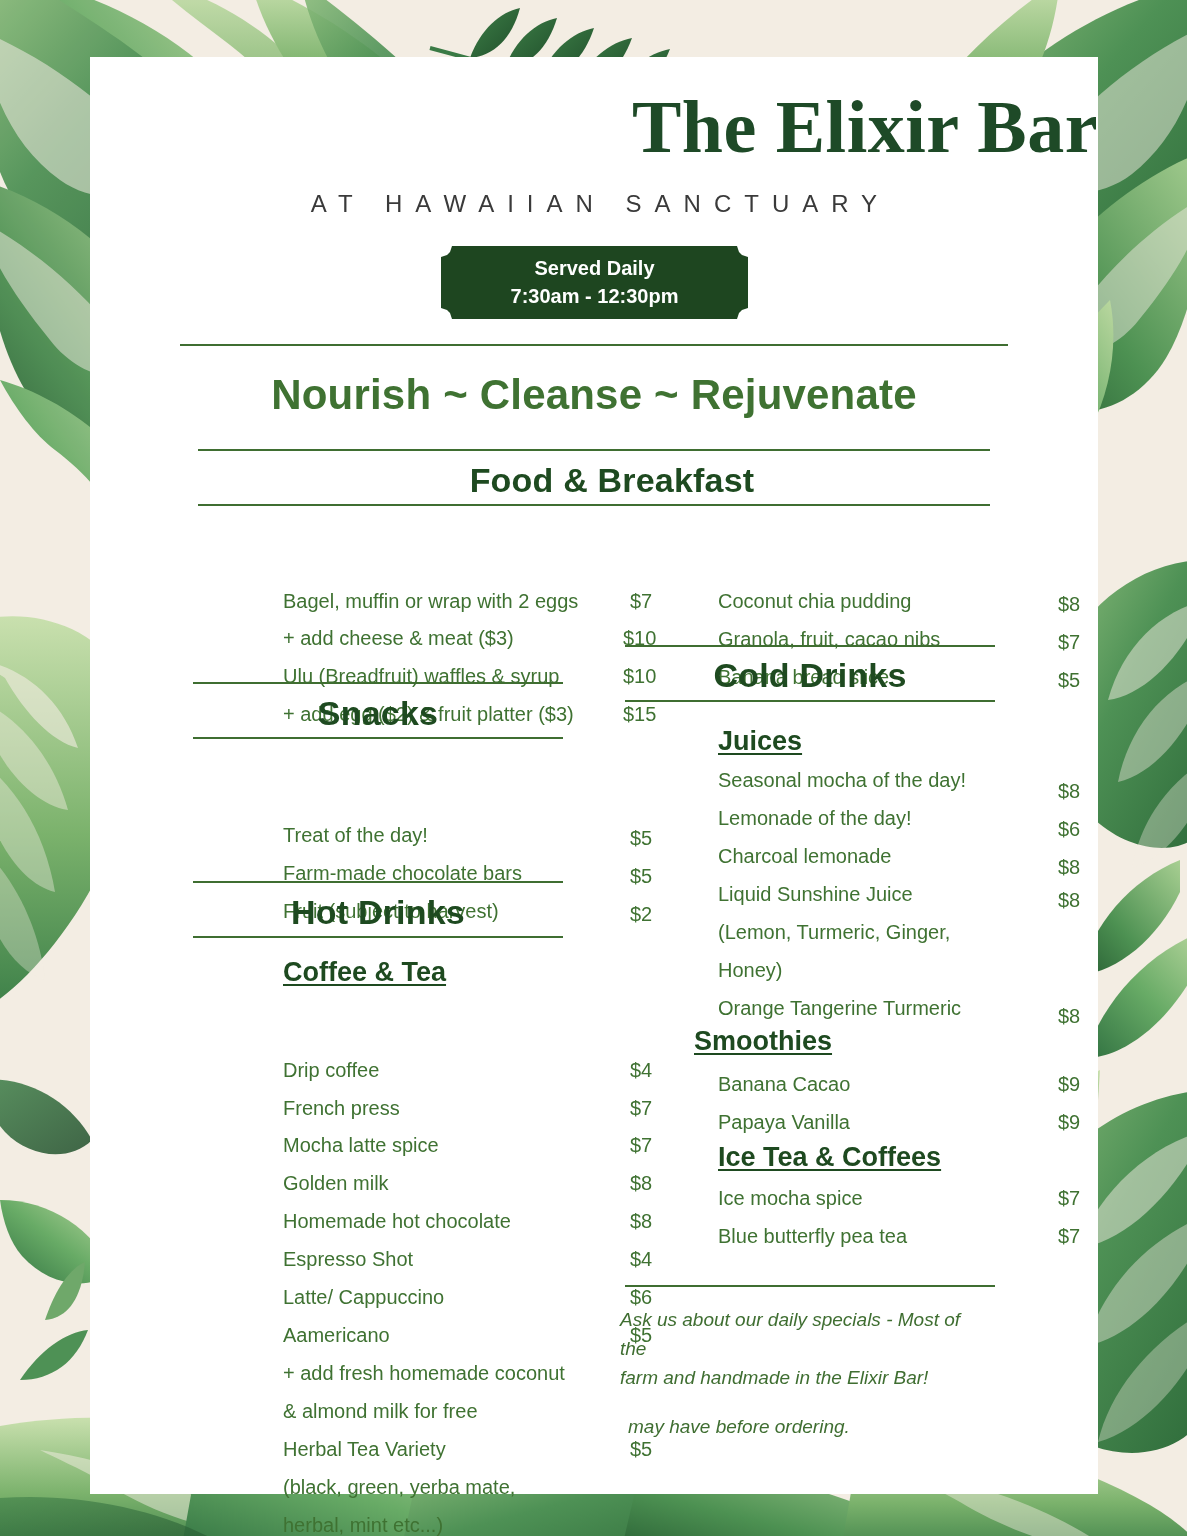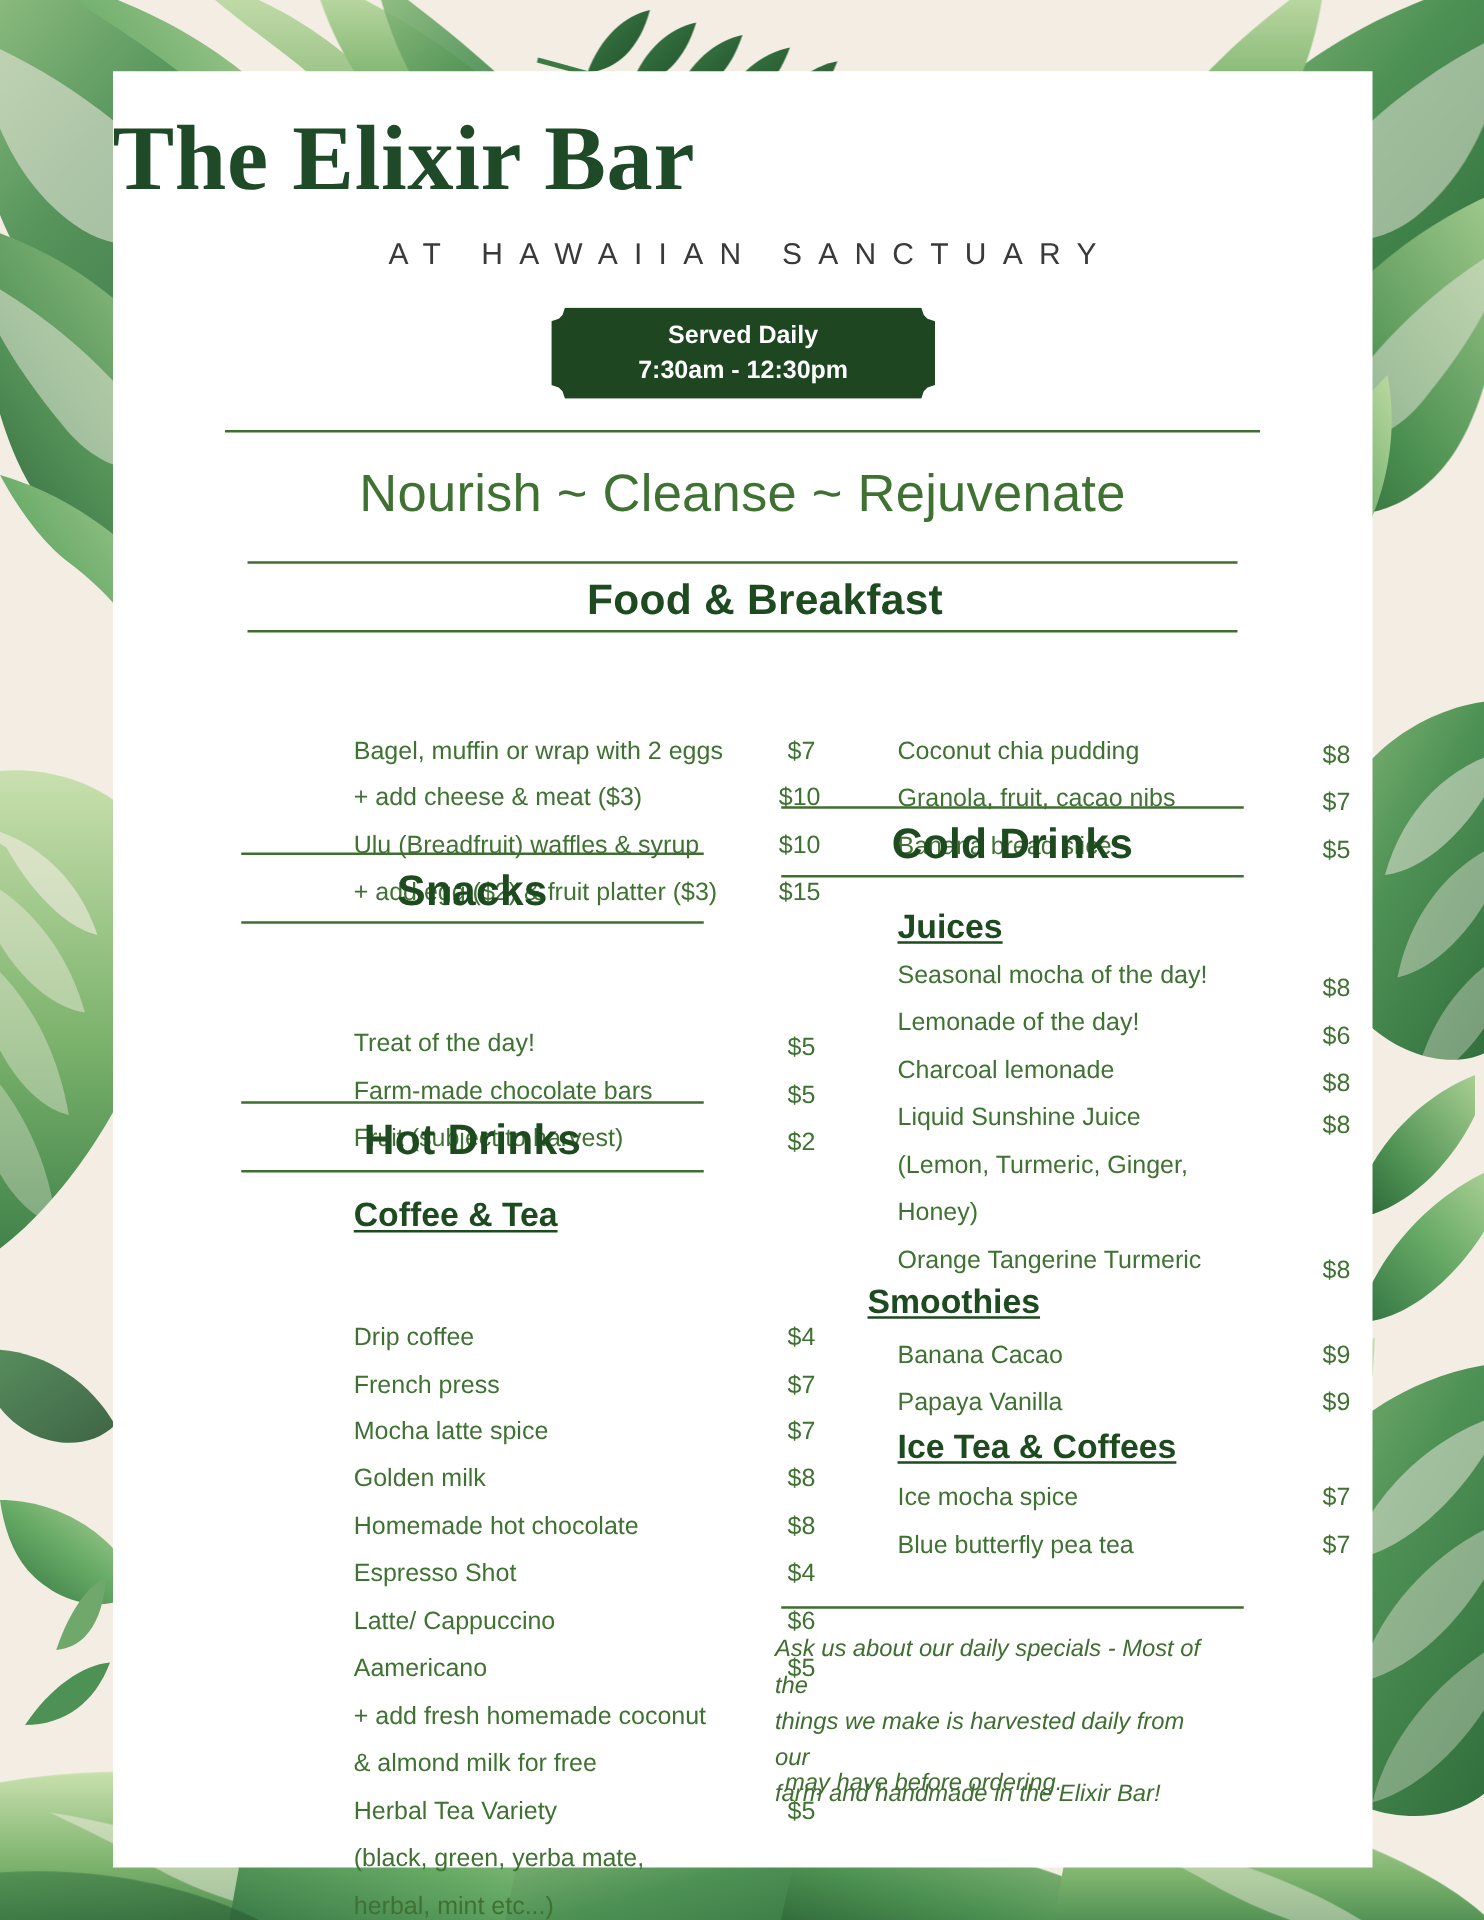--- a/index.html
+++ b/index.html
@@ -41,21 +41,21 @@
     left: 0; top: 0;
     width: 1008px;
     height: 1437px;
   }
 
   
   .brand-title {
     position: absolute;
     left: 0; top: 27px;
     width: 1008px;
-    text-align: left;
+    text-align: right;
     font-family: "Liberation Serif", serif;
     font-weight: bold;
     font-size: 74px;
     line-height: 86px;
     letter-spacing: 0.5px;
     color: #1E4A27;
   }
   .brand-sub {
     position: absolute;
     left: 0; top: 133px;
@@ -105,21 +105,21 @@
 
   
   .tagline {
     position: absolute;
     left: 0;
     top: 314px;
     width: 1008px;
     text-align: center;
     font-size: 42px;
     color: #3F7232;
-    font-weight: 400;
+    font-weight: 700;
     letter-spacing: 0.2px;
   }
 
   
   .sec-head {
     position: absolute;
     text-align: center;
     font-size: 34px;
     font-weight: bold;
     color: #1E4A20;
@@ -448,21 +448,20 @@
   </div>
   <div class="row c2" style="top:1166px; width:370px;">
     <span class="nm">Blue butterfly pea tea</span>
     <span class="pr" style="left:340px;">$7</span>
   </div>
 
   <div class="rule" style="left:535px; top:1228px; width:370px;"></div>
 
   <div class="note" style="left:530px; top:1248px;">
     <div>Ask us about our daily specials - Most of the</div>
-    <div>things we make is harvested daily from our</div>
     <div>farm and handmade in the Elixir Bar!</div>
   </div>
 
   <div class="note" style="left:538px; top:1355px;">
     <div>may have before ordering.</div>
   </div>
 
  </div>
 </div>
 

